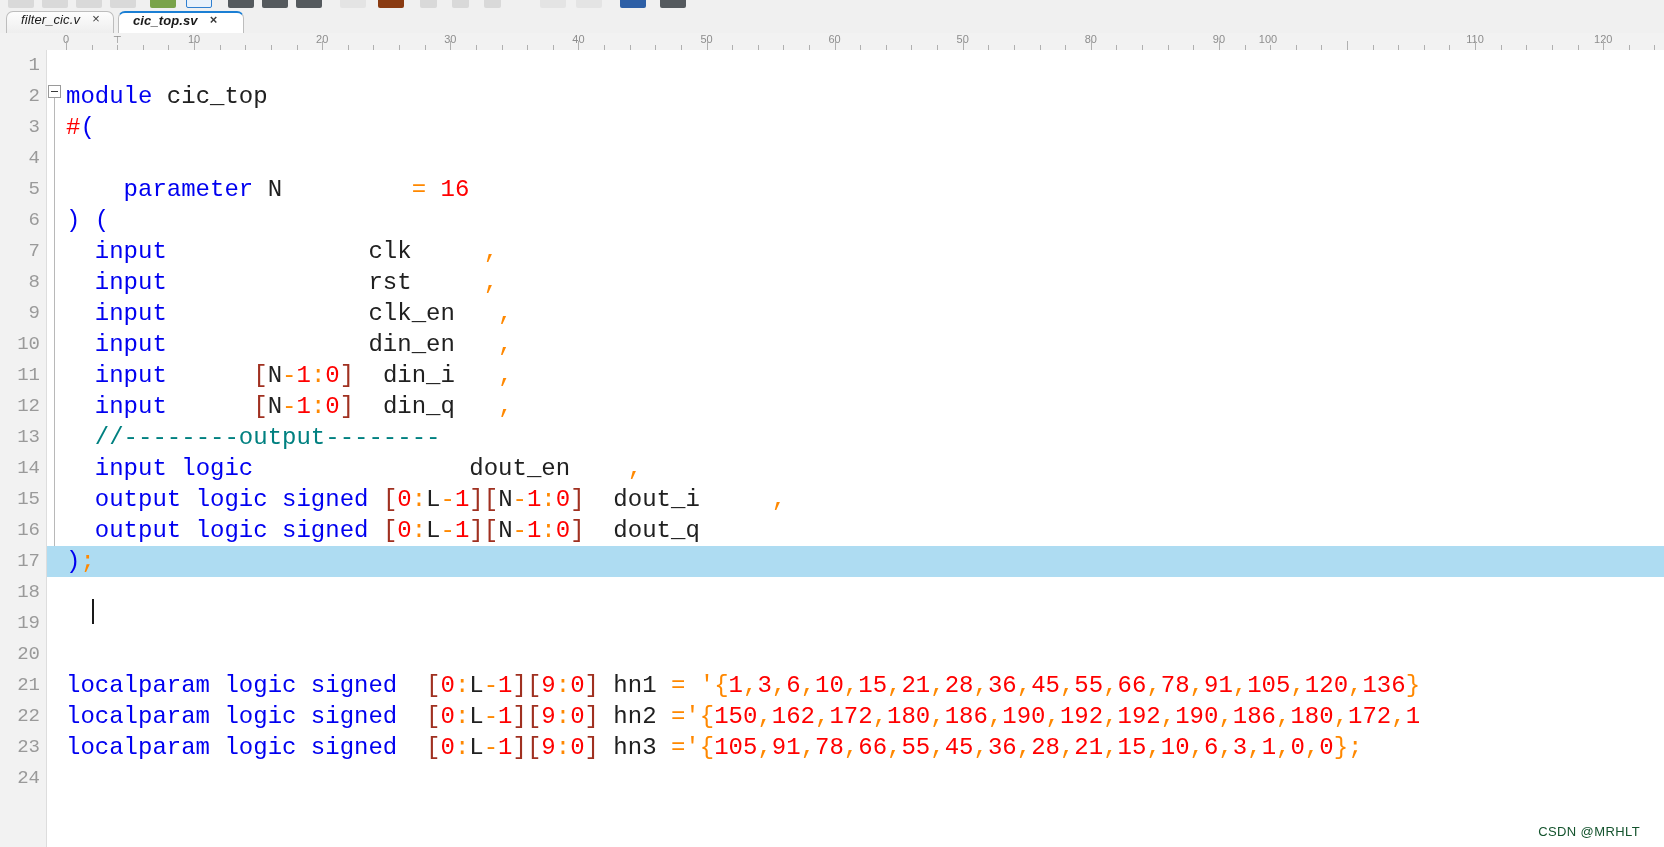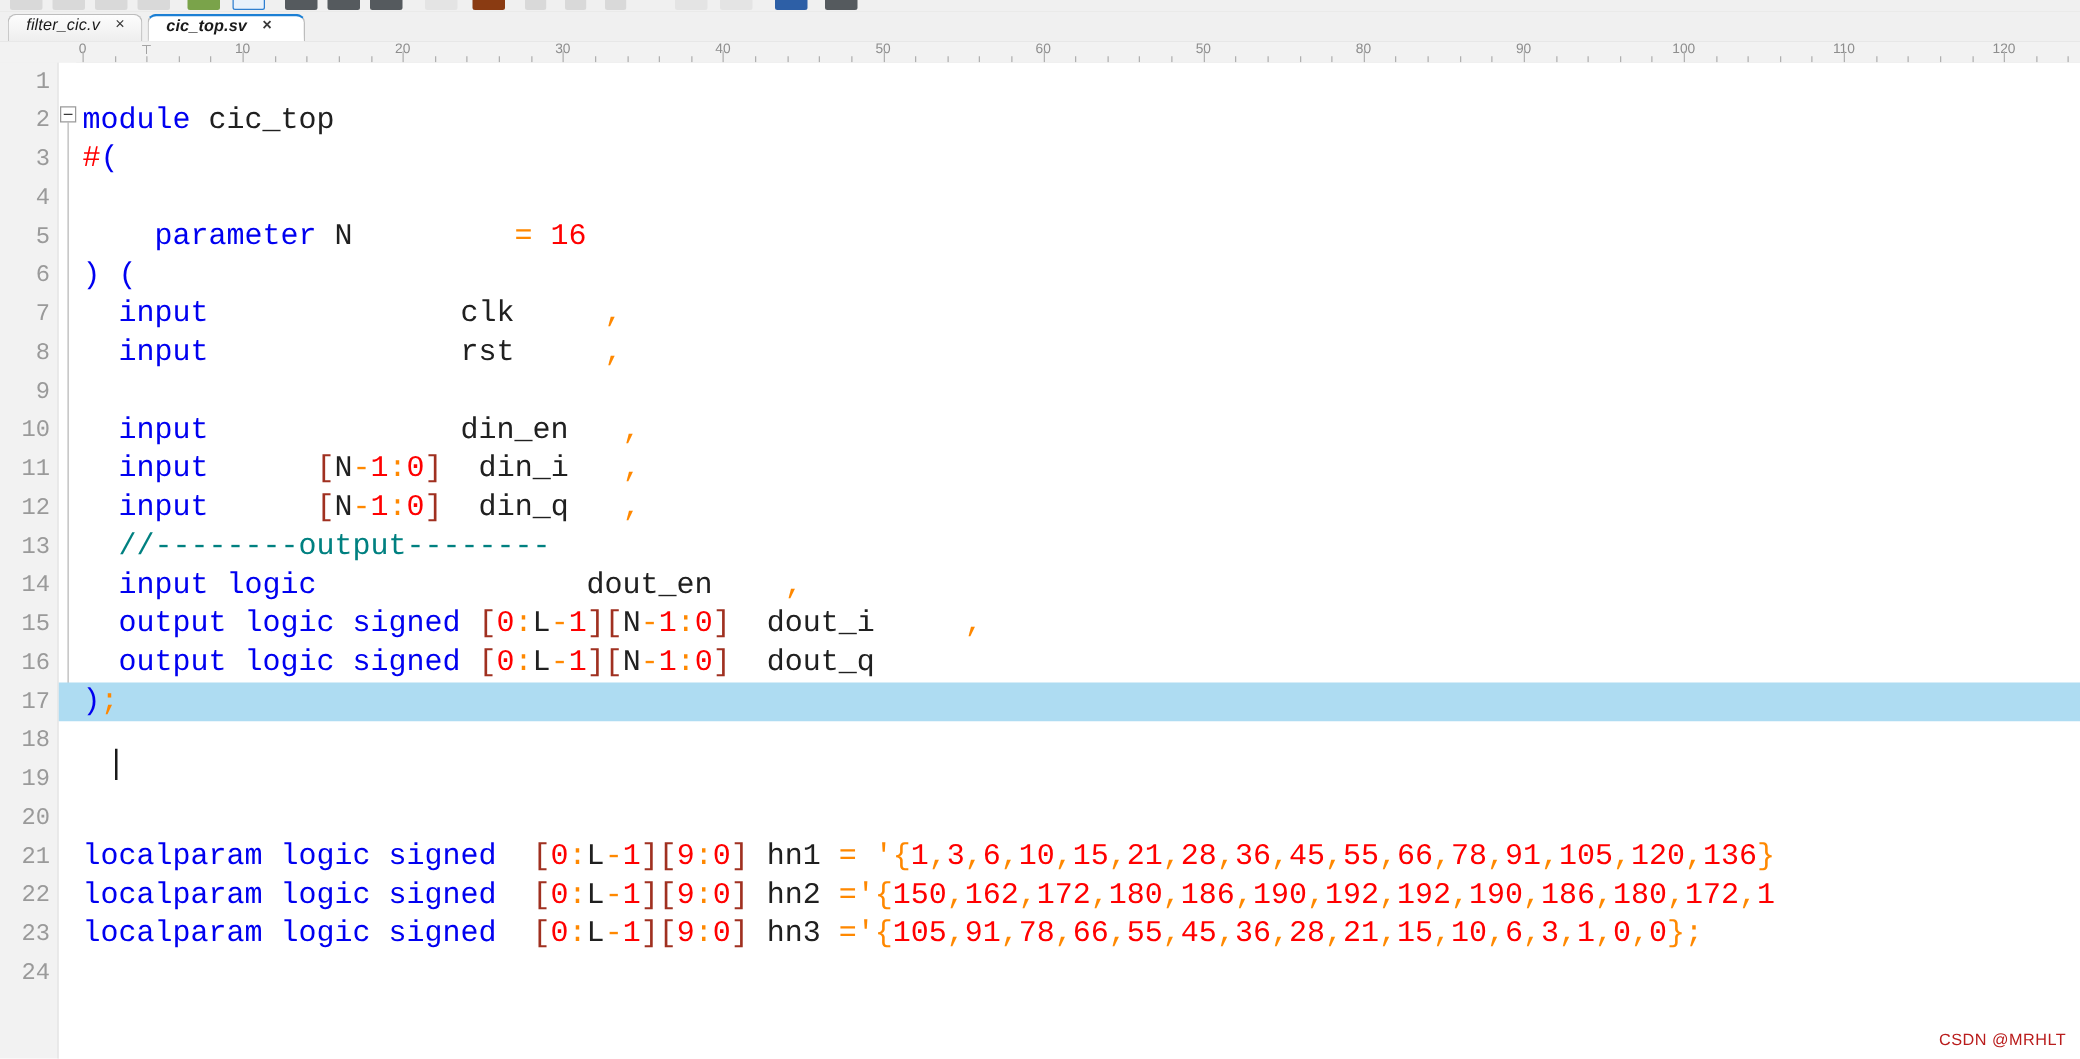--- a/index.html
+++ b/index.html
@@ -222,25 +222,25 @@
   .num  { color: #ff0000; }          
   .op   { color: #ff8800; }          
   .brk  { color: #a03020; }          
   .pre  { color: #ff0000; }          
   .cmt  { color: #008080; }          
   .punct{ color: #0000f0; }          
 
   
   #watermark {
     position: absolute;
-    right: 11px;
+    right: 24px;
     bottom: 8px;
     font-family: "Liberation Sans", sans-serif;
     font-size: 13px;
-    color: #b91c1c;
+    color: #14532d;
     letter-spacing: .4px;
   }
 </style>
 </head>
 <body>
 
 <div id="toolbar-strip">
     <div class="tb-btn wide" style="left: 8px;"></div>
     <div class="tb-btn wide" style="left: 42px;"></div>
     <div class="tb-btn wide" style="left: 76px;"></div>
@@ -326,21 +326,21 @@
     <div class="rtick minor" style="left: 1116.42px;"></div>
     <div class="rtick minor" style="left: 1142.04px;"></div>
     <div class="rtick minor" style="left: 1167.66px;"></div>
     <div class="rtick minor" style="left: 1193.28px;"></div>
     <div class="rnum" style="left: 1218.9px;">90</div>
     <div class="rtick major" style="left: 1218.9px;"></div>
     <div class="rtick minor" style="left: 1244.52px;"></div>
     <div class="rtick minor" style="left: 1270.14px;"></div>
     <div class="rtick minor" style="left: 1295.76px;"></div>
     <div class="rtick minor" style="left: 1321.38px;"></div>
-    <div class="rnum" style="left: 1347px;">100</div>
+    <div class="rnum" style="left: 1268px;">100</div>
     <div class="rtick major" style="left: 1347px;"></div>
     <div class="rtick minor" style="left: 1372.62px;"></div>
     <div class="rtick minor" style="left: 1398.24px;"></div>
     <div class="rtick minor" style="left: 1423.86px;"></div>
     <div class="rtick minor" style="left: 1449.48px;"></div>
     <div class="rnum" style="left: 1475.1px;">110</div>
     <div class="rtick major" style="left: 1475.1px;"></div>
     <div class="rtick minor" style="left: 1500.72px;"></div>
     <div class="rtick minor" style="left: 1526.34px;"></div>
     <div class="rtick minor" style="left: 1551.96px;"></div>
@@ -384,20 +384,21 @@
       <div class="code-row" style="top: 186px;">
         <div class="ln">7</div>
         <div class="code"><span class="id">  </span><span class="kw">input</span><span class="id">              clk     </span><span class="op">,</span></div>
       </div>
       <div class="code-row" style="top: 217px;">
         <div class="ln">8</div>
         <div class="code"><span class="id">  </span><span class="kw">input</span><span class="id">              rst     </span><span class="op">,</span></div>
       </div>
       <div class="code-row" style="top: 248px;">
         <div class="ln">9</div>
+        <div class="code"><span class="id">  </span><span class="kw">input</span><span class="id">              clk_en   </span><span class="op">,</span></div>
       </div>
       <div class="code-row" style="top: 279px;">
         <div class="ln">10</div>
         <div class="code"><span class="id">  </span><span class="kw">input</span><span class="id">              din_en   </span><span class="op">,</span></div>
       </div>
       <div class="code-row" style="top: 310px;">
         <div class="ln">11</div>
         <div class="code"><span class="id">  </span><span class="kw">input</span><span class="id">      </span><span class="brk">[</span><span class="id">N</span><span class="op">-</span><span class="num">1</span><span class="op">:</span><span class="num">0</span><span class="brk">]</span><span class="id">  din_i   </span><span class="op">,</span></div>
       </div>
       <div class="code-row" style="top: 341px;">

